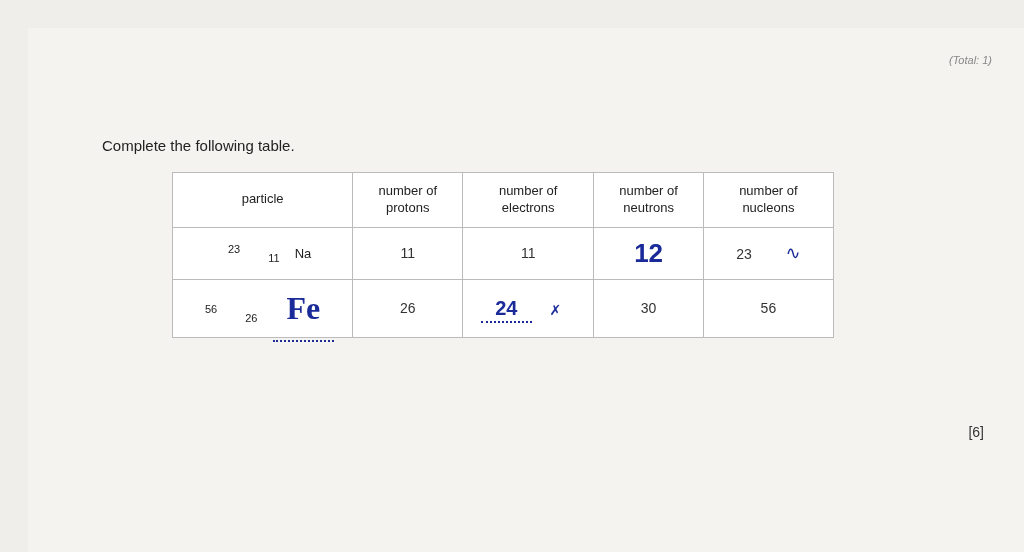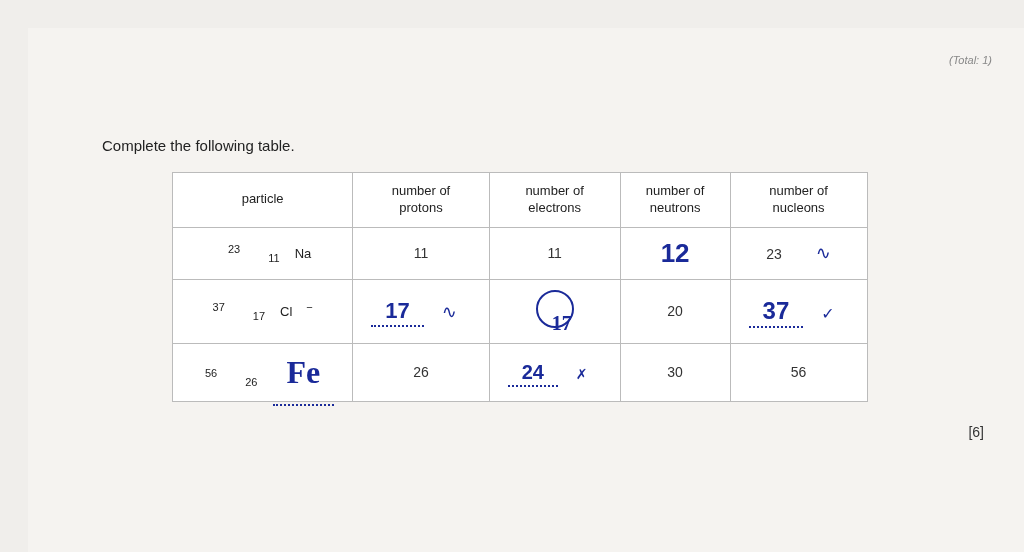--- a/index.html
+++ b/index.html
@@ -153,37 +153,20 @@
           <td class="printed">11</td>
           <td>
             <span class="handwritten" style="font-size:26px;">12</span>
           </td>
           <td>
             <span style="font-size:14px; color:#333;">23</span>
             <span style="font-family: 'Comic Sans MS', cursive; color:#1a2a99; font-size:18px; margin-left:2px;">∿</span>
           </td>
         </tr>
 
-        <tr>
-          <td class="particle-cell">
-            <span style="font-size:11px; vertical-align:super;">37</span><span style="font-size:11px; vertical-align:sub; margin-right:1px;">17</span>Cl<sup style="font-size:11px;">−</sup>
-          </td>
-          <td>
-            <span class="handwritten" style="font-size:22px; border-bottom: 2px dotted #1a2a99; padding-bottom:2px;">17</span>
-            <span style="font-family:'Comic Sans MS',cursive; color:#1a2a99; font-size:18px;">∿</span>
-          </td>
-          <td>
-            <span class="circled">17</span>
-          </td>
-          <td class="printed">20</td>
-          <td>
-            <span class="handwritten" style="font-size:24px; border-bottom: 2px dotted #1a2a99; padding-bottom:2px;">37</span>
-            <span style="font-family:'Comic Sans MS',cursive; color:#1a2a99; font-size:16px;">✓</span>
-          </td>
-        </tr>
 
         <tr>
           <td class="particle-cell">
             <span style="font-size:11px; vertical-align:super;">56</span><span style="font-size:11px; vertical-align:sub; margin-right:1px;">26</span><span class="fe-text">Fe</span>
           </td>
           <td class="printed">26</td>
           <td>
             <span class="handwritten" style="font-size:20px; border-bottom: 2px dotted #1a2a99; padding-bottom:2px;text-align:right;">24</span>
             <span style="font-family:'Comic Sans MS',cursive; color:#1a2a99; font-size:14px;">✗</span>
           </td>

